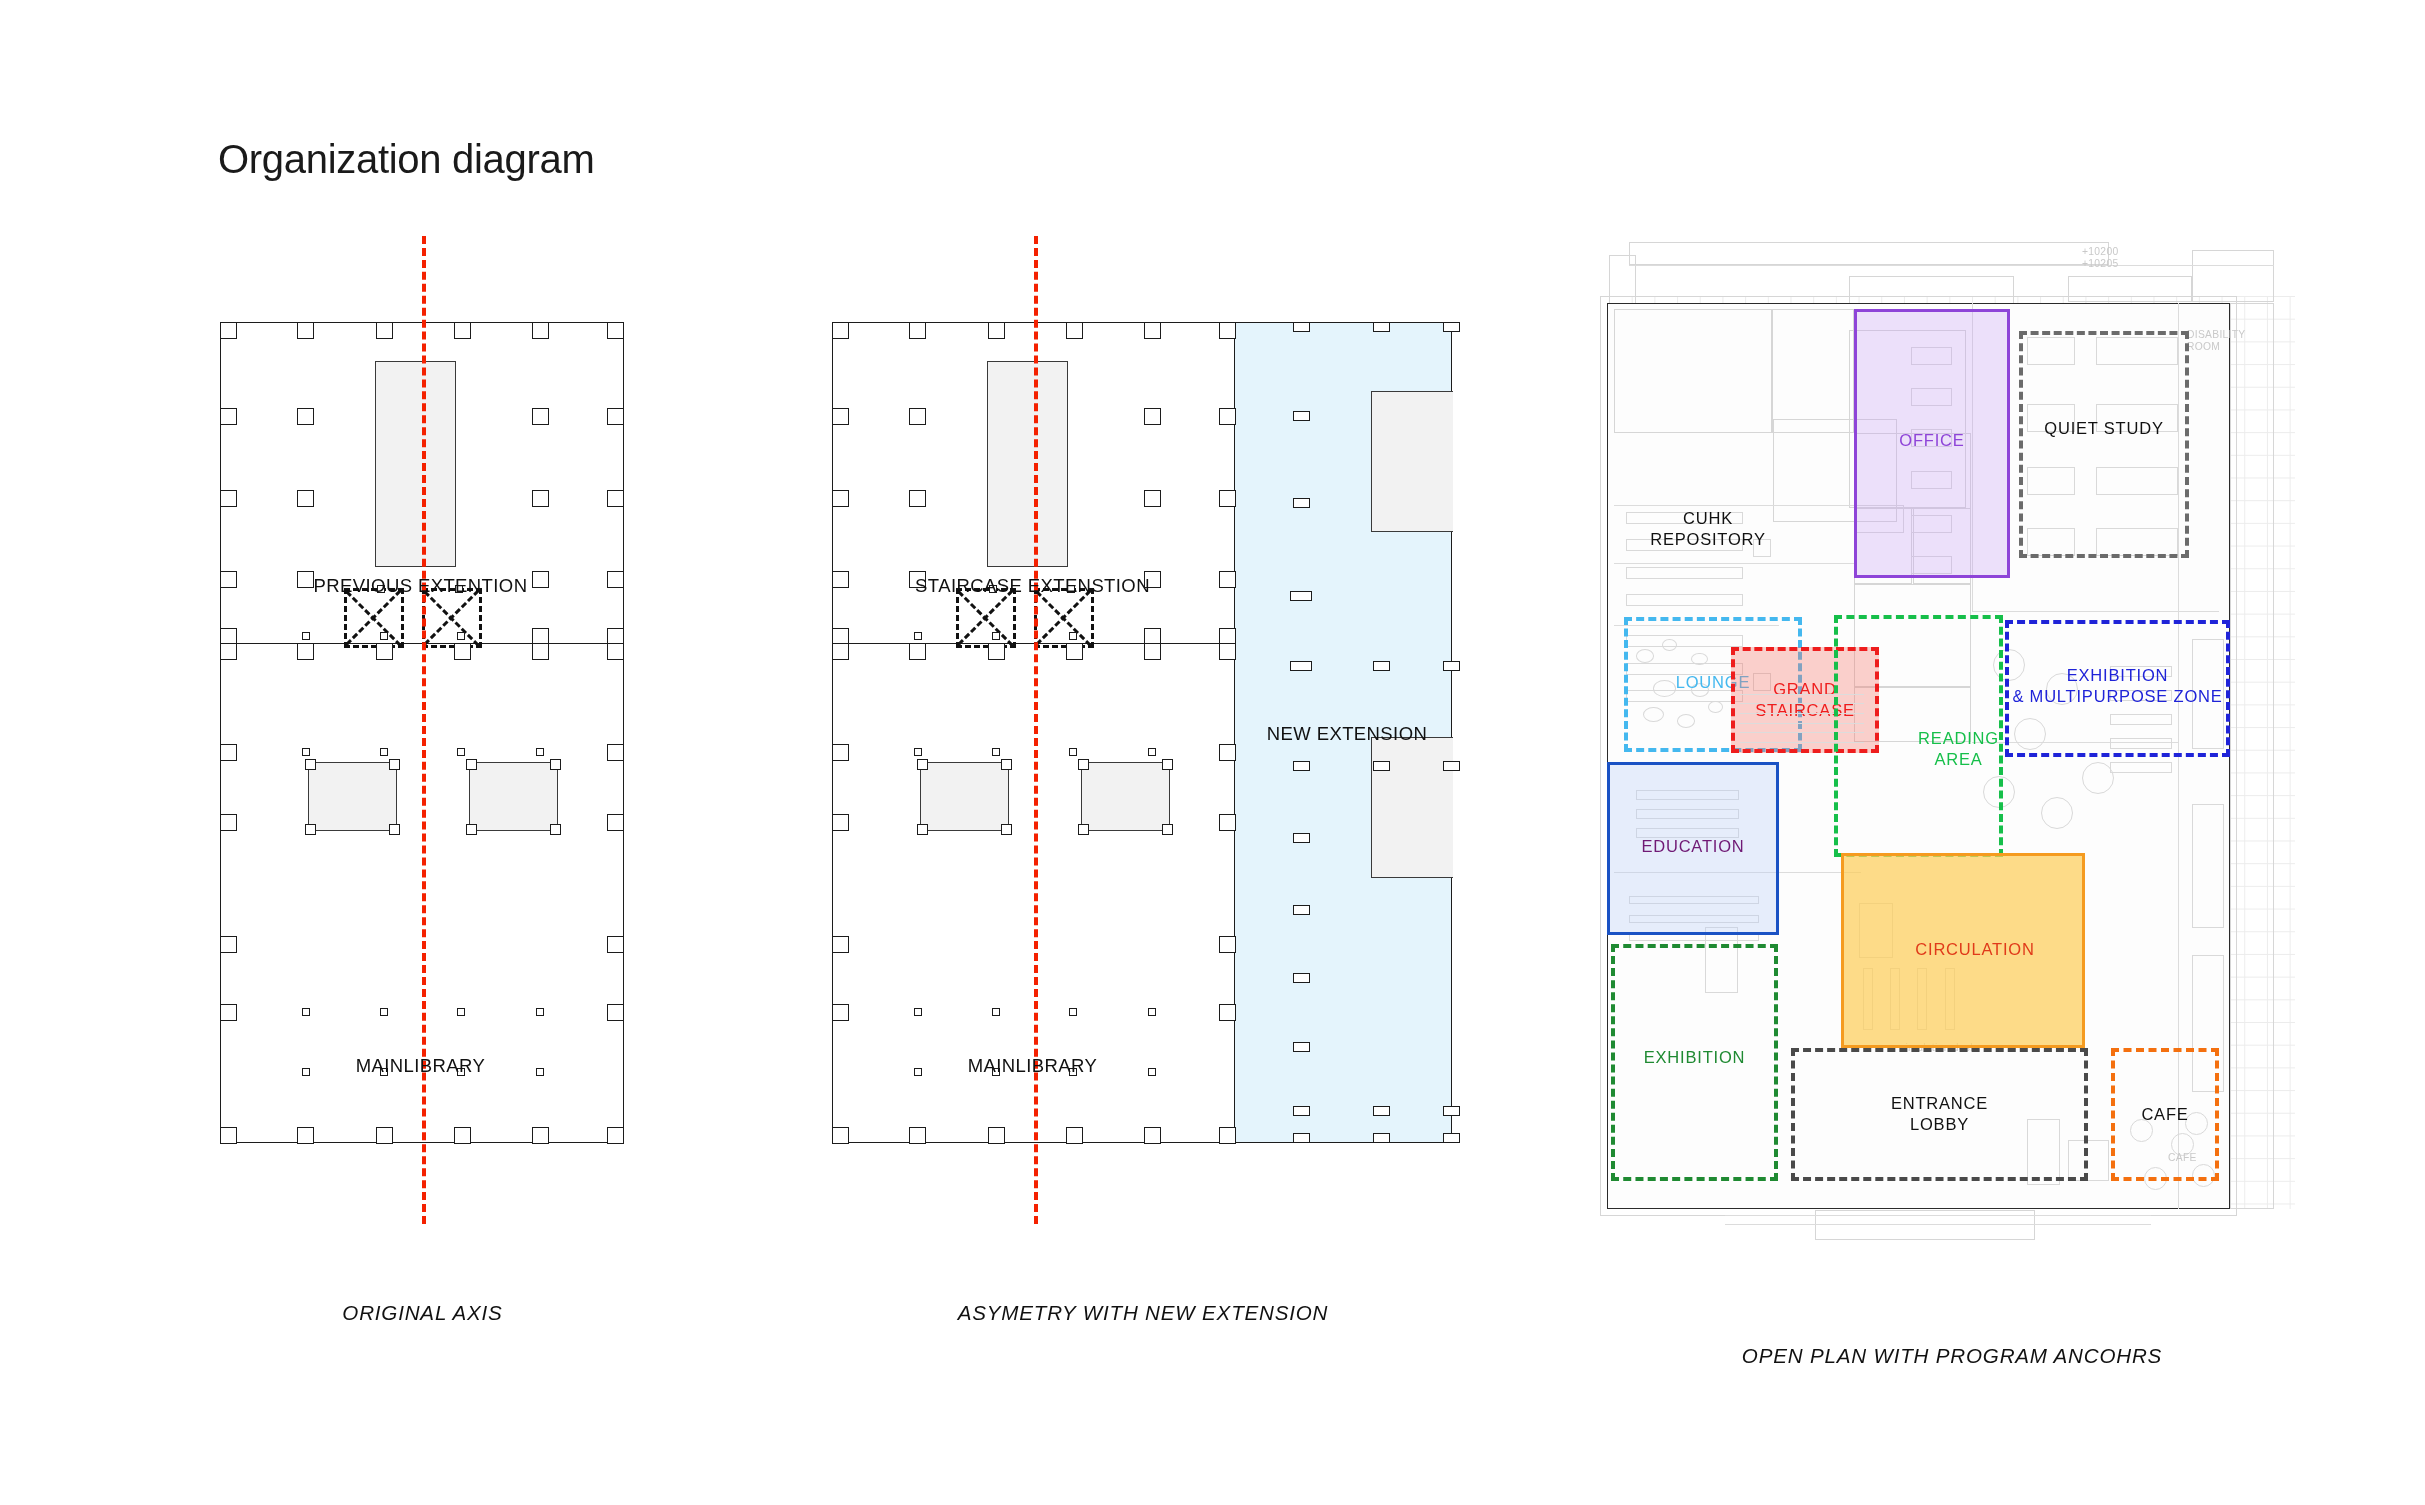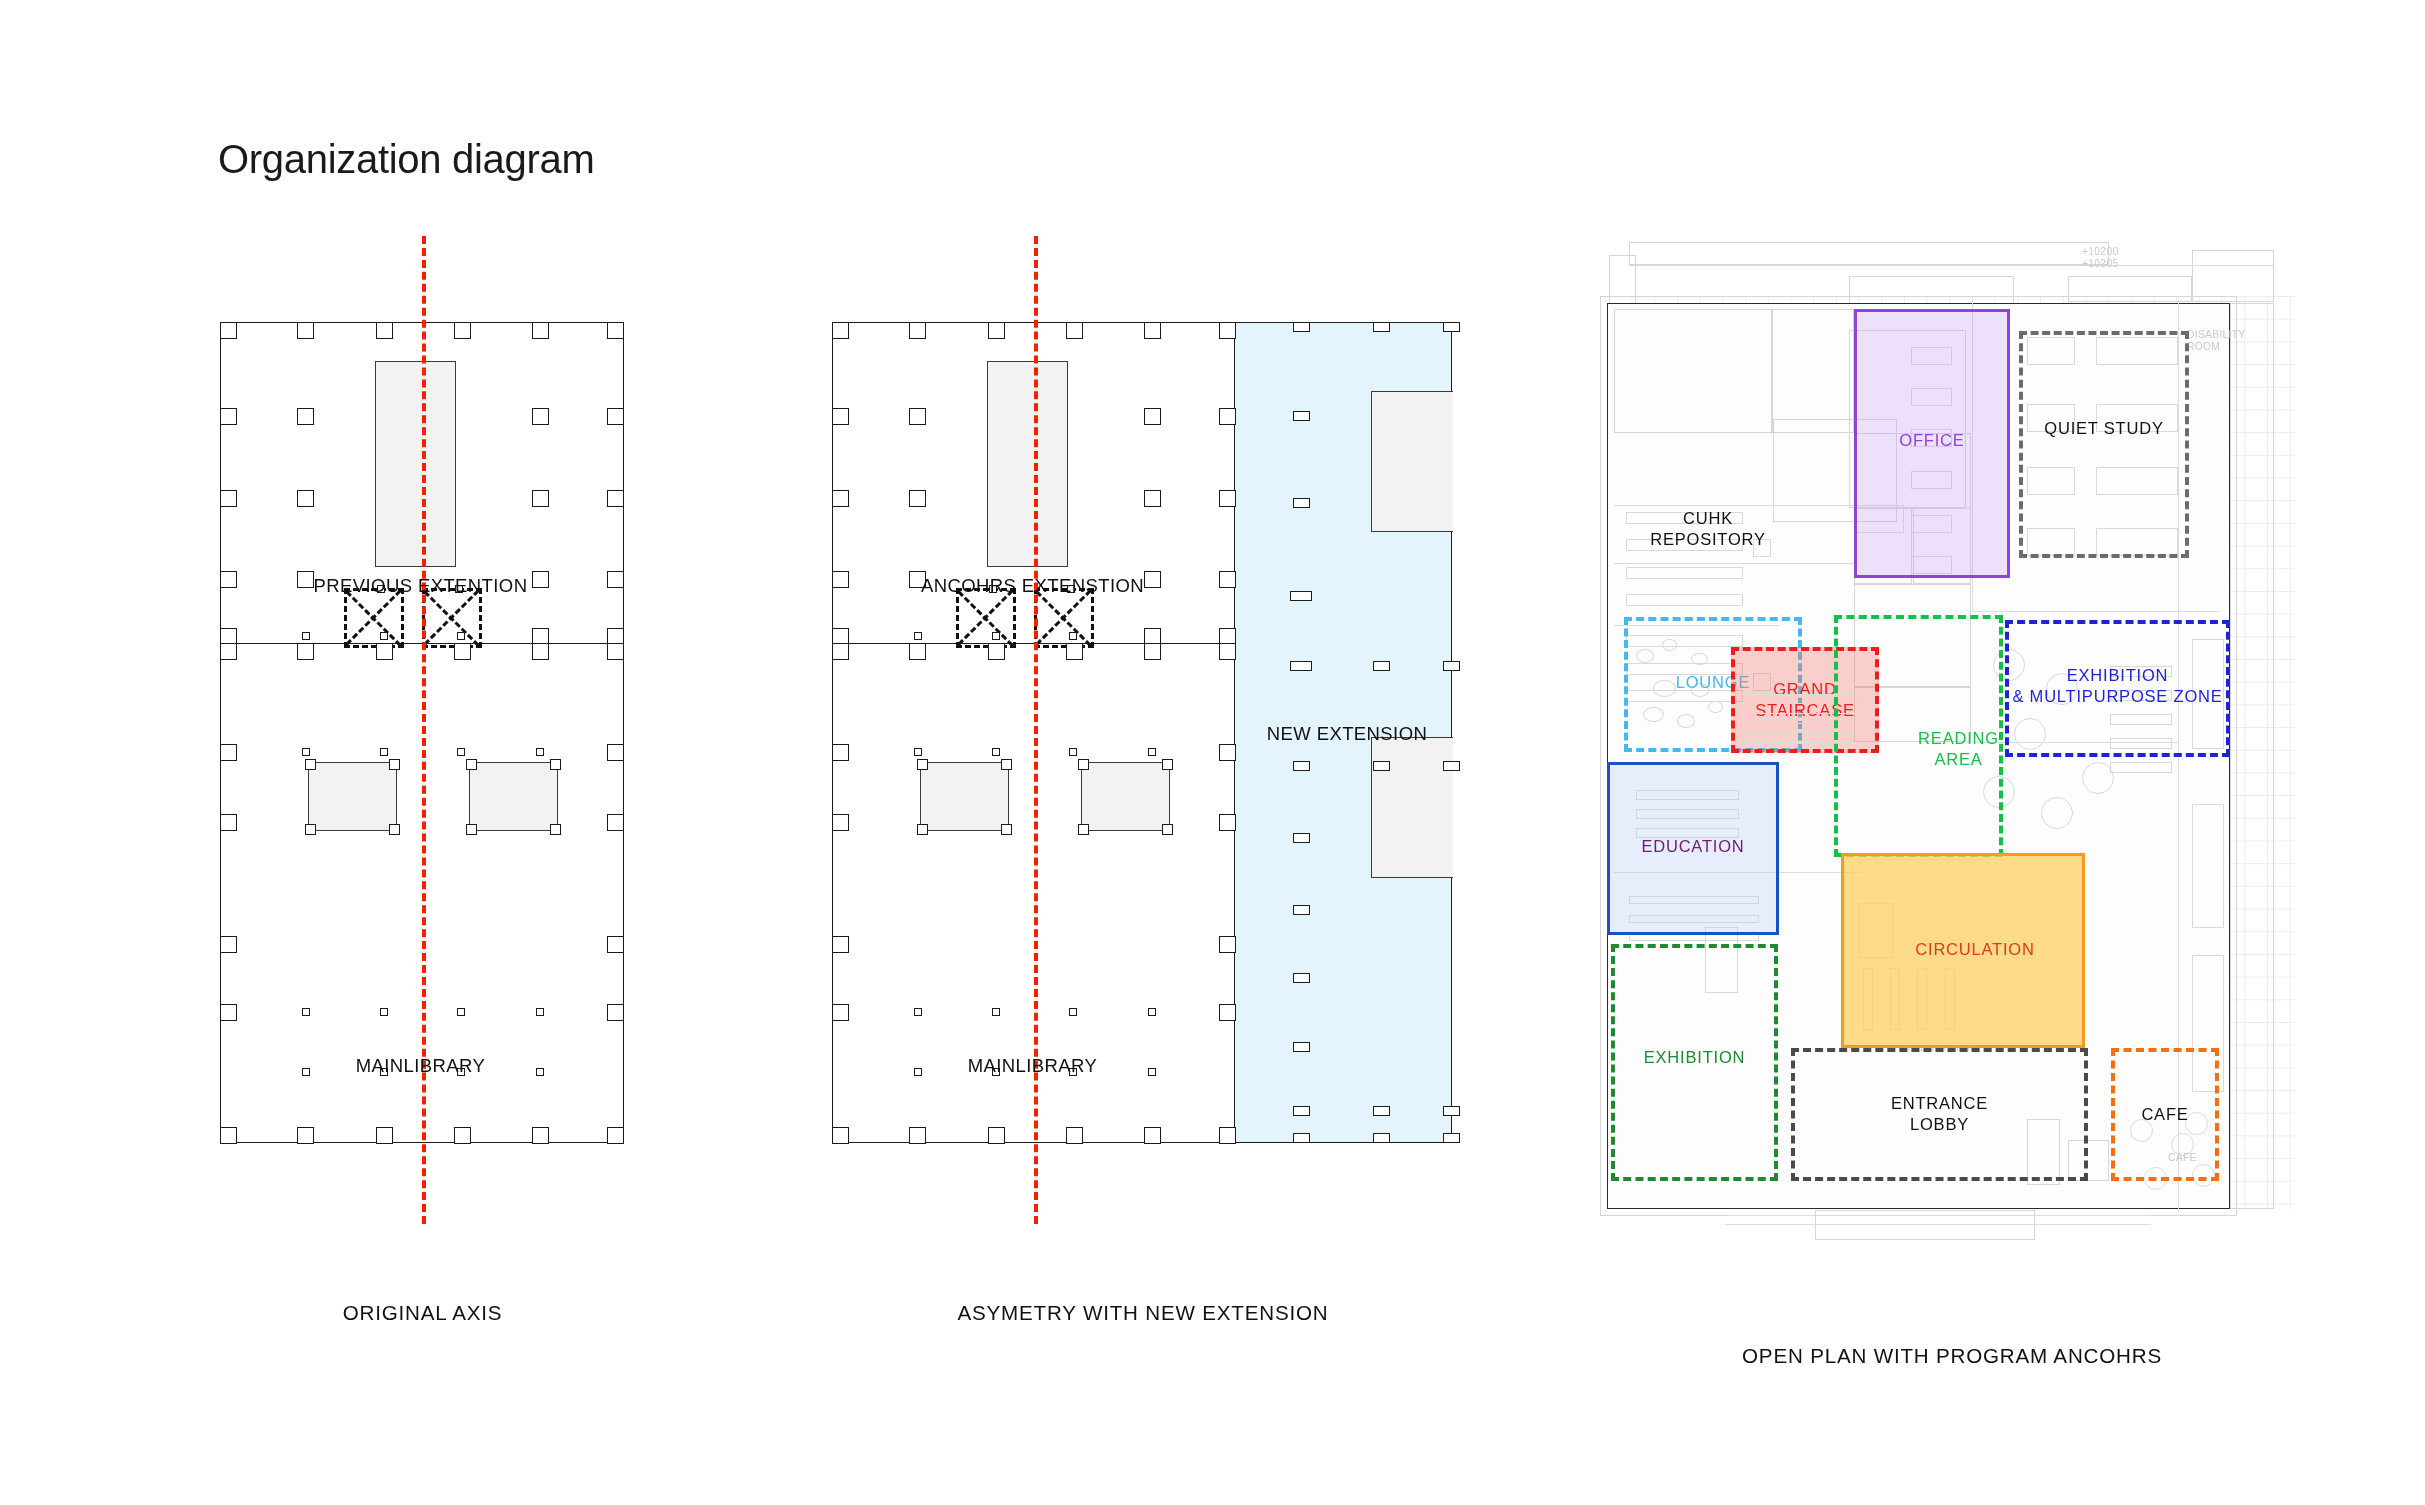--- a/index.html
+++ b/index.html
@@ -11,21 +11,21 @@
   }
   .page-title{
     position:absolute;left:218px;top:137px;
     font-size:40px;font-weight:400;letter-spacing:-0.3px;color:#1a1a1a;
     white-space:nowrap;
   }
   
   .panel{position:absolute;}
   .panel-caption{
     position:absolute;text-align:center;white-space:nowrap;
-    font-size:20.6px;letter-spacing:0.8px;color:#111;font-weight:400;
+    font-size:20.6px;letter-spacing:0.8px;color:#111;font-weight:400;font-style:italic;
   }
   
   .plan{position:absolute;box-sizing:border-box;border:1.4px solid #1c1c1c;background:#fff;}
   .plan-divider{position:absolute;left:0;right:0;height:0;border-top:1.4px solid #1c1c1c;}
   .ext-block{position:absolute;box-sizing:border-box;border:1.4px solid #3a3a3a;background:#f2f2f2;}
   .core-block{position:absolute;box-sizing:border-box;border:1.4px solid #3a3a3a;background:#f2f2f2;}
   .newext{position:absolute;box-sizing:border-box;background:#e4f4fc;border:1.4px solid #1c1c1c;}
   .newext-block{position:absolute;box-sizing:border-box;border:1.4px solid #3a3a3a;background:#f2f2f2;}
   .col{position:absolute;box-sizing:border-box;border:1.4px solid #1c1c1c;background:#fff;}
   .dot{position:absolute;box-sizing:border-box;border:1.4px solid #1c1c1c;background:#fff;}
@@ -267,21 +267,21 @@
   <div class="dot" style="left:169px;top:506px;width:11px;height:11px;"></div>
   <div class="dot" style="left:246px;top:441px;width:11px;height:11px;"></div>
   <div class="dot" style="left:330px;top:441px;width:11px;height:11px;"></div>
   <div class="dot" style="left:246px;top:506px;width:11px;height:11px;"></div>
   <div class="dot" style="left:330px;top:506px;width:11px;height:11px;"></div>
   <div class="dot" style="left:157px;top:267px;width:8.2px;height:8.2px;"></div>
   <div class="dot" style="left:235px;top:267px;width:8.2px;height:8.2px;"></div>
 
   <div class="axis" style="left:202px;top:-82px;height:988px;"></div>
 
-  <div class="plan-label" style="left:-5.5px;top:257px;width:412px;">ANCOHRS  EXTENSTION</div>
+  <div class="plan-label" style="left:-5.5px;top:257px;width:412px;">STAIRCASE  EXTENSTION</div>
   <div class="plan-label" style="left:-5.5px;top:737px;width:412px;">MAINLIBRARY</div>
   <div class="plan-label" style="left:412px;top:405px;width:206px;">NEW EXTENSION</div>
 </div>
 
 <div class="panel-caption" style="left:832px;top:1301px;width:622px;">ASYMETRY WITH NEW EXTENSION</div>
 
 <div class="panel" style="left:1588px;top:227px;width:728px;height:1016px;">
 
   <div class="fp-grid" style="left:20.6px;top:69px;width:686px;height:913px;background-size:22.7px 22.7px;"></div>
 

